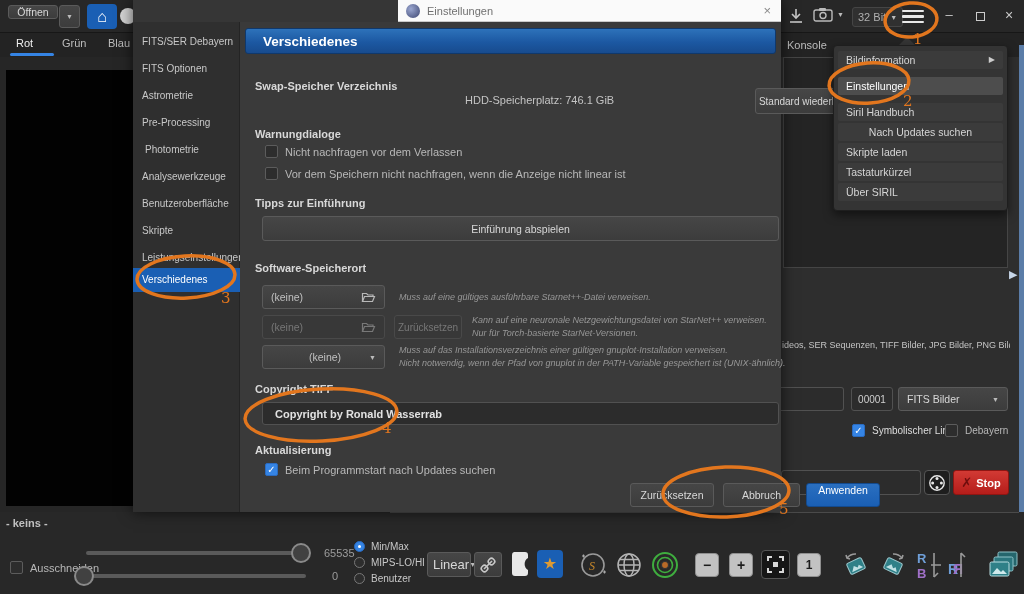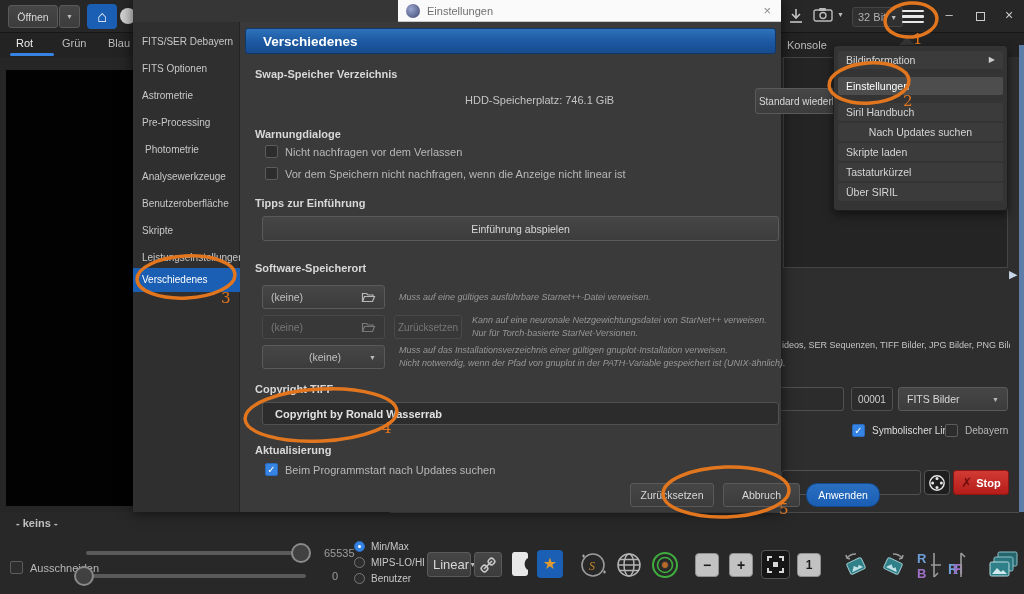--- a/index.html
+++ b/index.html
@@ -36,21 +36,21 @@
   .annnum{position:absolute;color:#e2761e;font-family:"DejaVu Serif",serif;font-size:15px;}
   .caret{font-size:7px;color:#bbb;}
   svg{display:block;}
 </style>
 </head>
 <body>
 
 <div class="screen">
 
   <div class="abs" style="left:0;top:0;width:1024px;height:33px;background:#272727;border-bottom:1px solid #171717;">
-    <div class="btn abs" style="left:8px;top:5px;width:50px;height:23px;">
+    <div class="btn abs" style="left:8px;top:5px;width:50px;height:14px;">
         <span>Öffnen</span>
       </div>
     <div class="btn abs" style="left:59px;top:5px;width:21px;height:23px;">
         <span class="caret">▼</span>
       </div>
     <div class="abs" style="left:87px;top:4px;width:30px;height:25px;background:#1a5fb4;border-radius:4px;display:flex;align-items:center;justify-content:center;">
       <span style="color:#fff;font-size:16px;line-height:16px;">⌂</span>
     </div>
     <div class="abs" style="left:120px;top:8px;width:16px;height:16px;border-radius:50%;background:#d4d4d4;"></div>
 
@@ -136,21 +136,21 @@
     </div>
     <div class="abs row" style="left:172px;top:413px;width:56px;height:25px;background:linear-gradient(#d23a34,#b51d1a);border:1px solid #8f1512;border-radius:3px;justify-content:center;gap:4px;">
       <span style="color:#6f0d0d;font-weight:bold;font-size:13px;">✗</span>
       <span style="color:#fff;font-size:11px;font-weight:bold;">Stop</span>
     </div>
   </div>
   <div class="abs" style="left:1019px;top:45px;width:5px;height:549px;background:#5b7da8;"></div>
 
   <div class="abs" style="left:0;top:512px;width:1024px;height:82px;background:#282828;">
     <div class="abs" style="left:390px;top:0;width:629px;height:1px;background:#4a4a4a;"></div>
-    <div class="abs" style="left:16px;top:5px;font-size:11px;font-weight:bold;color:#c0c0c0;">- keins -</div>
+    <div class="abs" style="left:6px;top:5px;font-size:11px;font-weight:bold;color:#c0c0c0;">- keins -</div>
 
     <div class="abs row" style="left:10px;top:49px;">
       <span class="cb"></span>
       <span class="cblbl">Ausschneiden</span>
     </div>
 
     <div class="track" style="left:86px;top:39px;width:222px;"></div>
     <div class="handle" style="left:291px;top:31px;"></div>
     <div class="abs" style="left:324px;top:35px;font-size:11px;color:#9c9c9c;">65535</div>
 
@@ -300,21 +300,21 @@
       <div class="nav-item" style="top:197px;">Skripte</div>
       <div class="nav-item" style="top:224px;">Leistungseinstellungen</div>
       <div class="nav-item sel" style="top:246px;">Verschiedenes</div>
     </div>
 
     <div class="abs" style="left:107px;top:22px;width:541px;height:490px;background:#3a3a3a;">
 
       <div class="abs" style="left:5px;top:6px;width:531px;height:26px;line-height:26px;padding-left:17px;font-size:13.5px;font-weight:bold;color:#fff;
         background:linear-gradient(180deg,#2d72ba,#1c58a2 55%,#174b8e);border:1px solid #10386b;border-radius:3px;">Verschiedenes</div>
 
-      <div class="sect abs" style="left:15px;top:46px;">Swap-Speicher Verzeichnis</div>
+      <div class="sect abs" style="left:15px;top:58px;">Swap-Speicher Verzeichnis</div>
       <div class="abs" style="left:225px;top:72px;font-size:11px;color:#c4c4c4;">HDD-Speicherplatz: 746.1 GiB</div>
       <div class="btn abs" style="left:515px;top:66px;width:124px;height:26px;font-size:10px;">
           <span>Standard wiederherstellen</span>
         </div>
 
       <div class="sect abs" style="left:15px;top:106px;">Warnungdialoge</div>
       <div class="abs row" style="left:25px;top:123px;">
         <span class="cb"></span>
         <span class="cblbl">Nicht nachfragen vor dem Verlassen</span>
       </div>
@@ -378,21 +378,21 @@
         <span class="cb on">✓</span>
         <span class="cblbl">Beim Programmstart nach Updates suchen</span>
       </div>
 
       <div class="btn abs" style="left:390px;top:461px;width:84px;height:24px;">
           <span>Zurücksetzen</span>
         </div>
       <div class="btn abs" style="left:483px;top:461px;width:77px;height:24px;">
           <span>Abbruch</span>
         </div>
-      <div class="abs" style="left:566px;top:461px;width:74px;height:24px;background:linear-gradient(#2a6fc0,#1a5fb4);border:1px solid #134a8e;border-radius:11px;display:flex;align-items:center;justify-content:center;">
+      <div class="abs" style="left:566px;top:461px;width:74px;height:24px;background:linear-gradient(#2a6fc0,#1a5fb4);border:1px solid #134a8e;border-radius:3px;display:flex;align-items:flex-start;justify-content:center;">
         <span style="color:#fff;font-size:10.5px;">Anwenden</span>
       </div>
     </div>
   </div>
 
   <div class="abs" style="left:898px;top:37px;width:0;height:0;border-left:9px solid transparent;border-right:9px solid transparent;border-bottom:9px solid #353535;"></div>
   <div class="abs" style="left:833px;top:45px;width:175px;height:166px;background:#343434;border:1px solid #1e1e1e;border-radius:4px;box-shadow:0 4px 10px rgba(0,0,0,.5);">
     <div class="menu-item" style="top:5px;display:flex;justify-content:space-between;align-items:center;">
       <span>Bildinformation</span>
       <span style="font-size:8px;color:#ccc;">▶</span>

